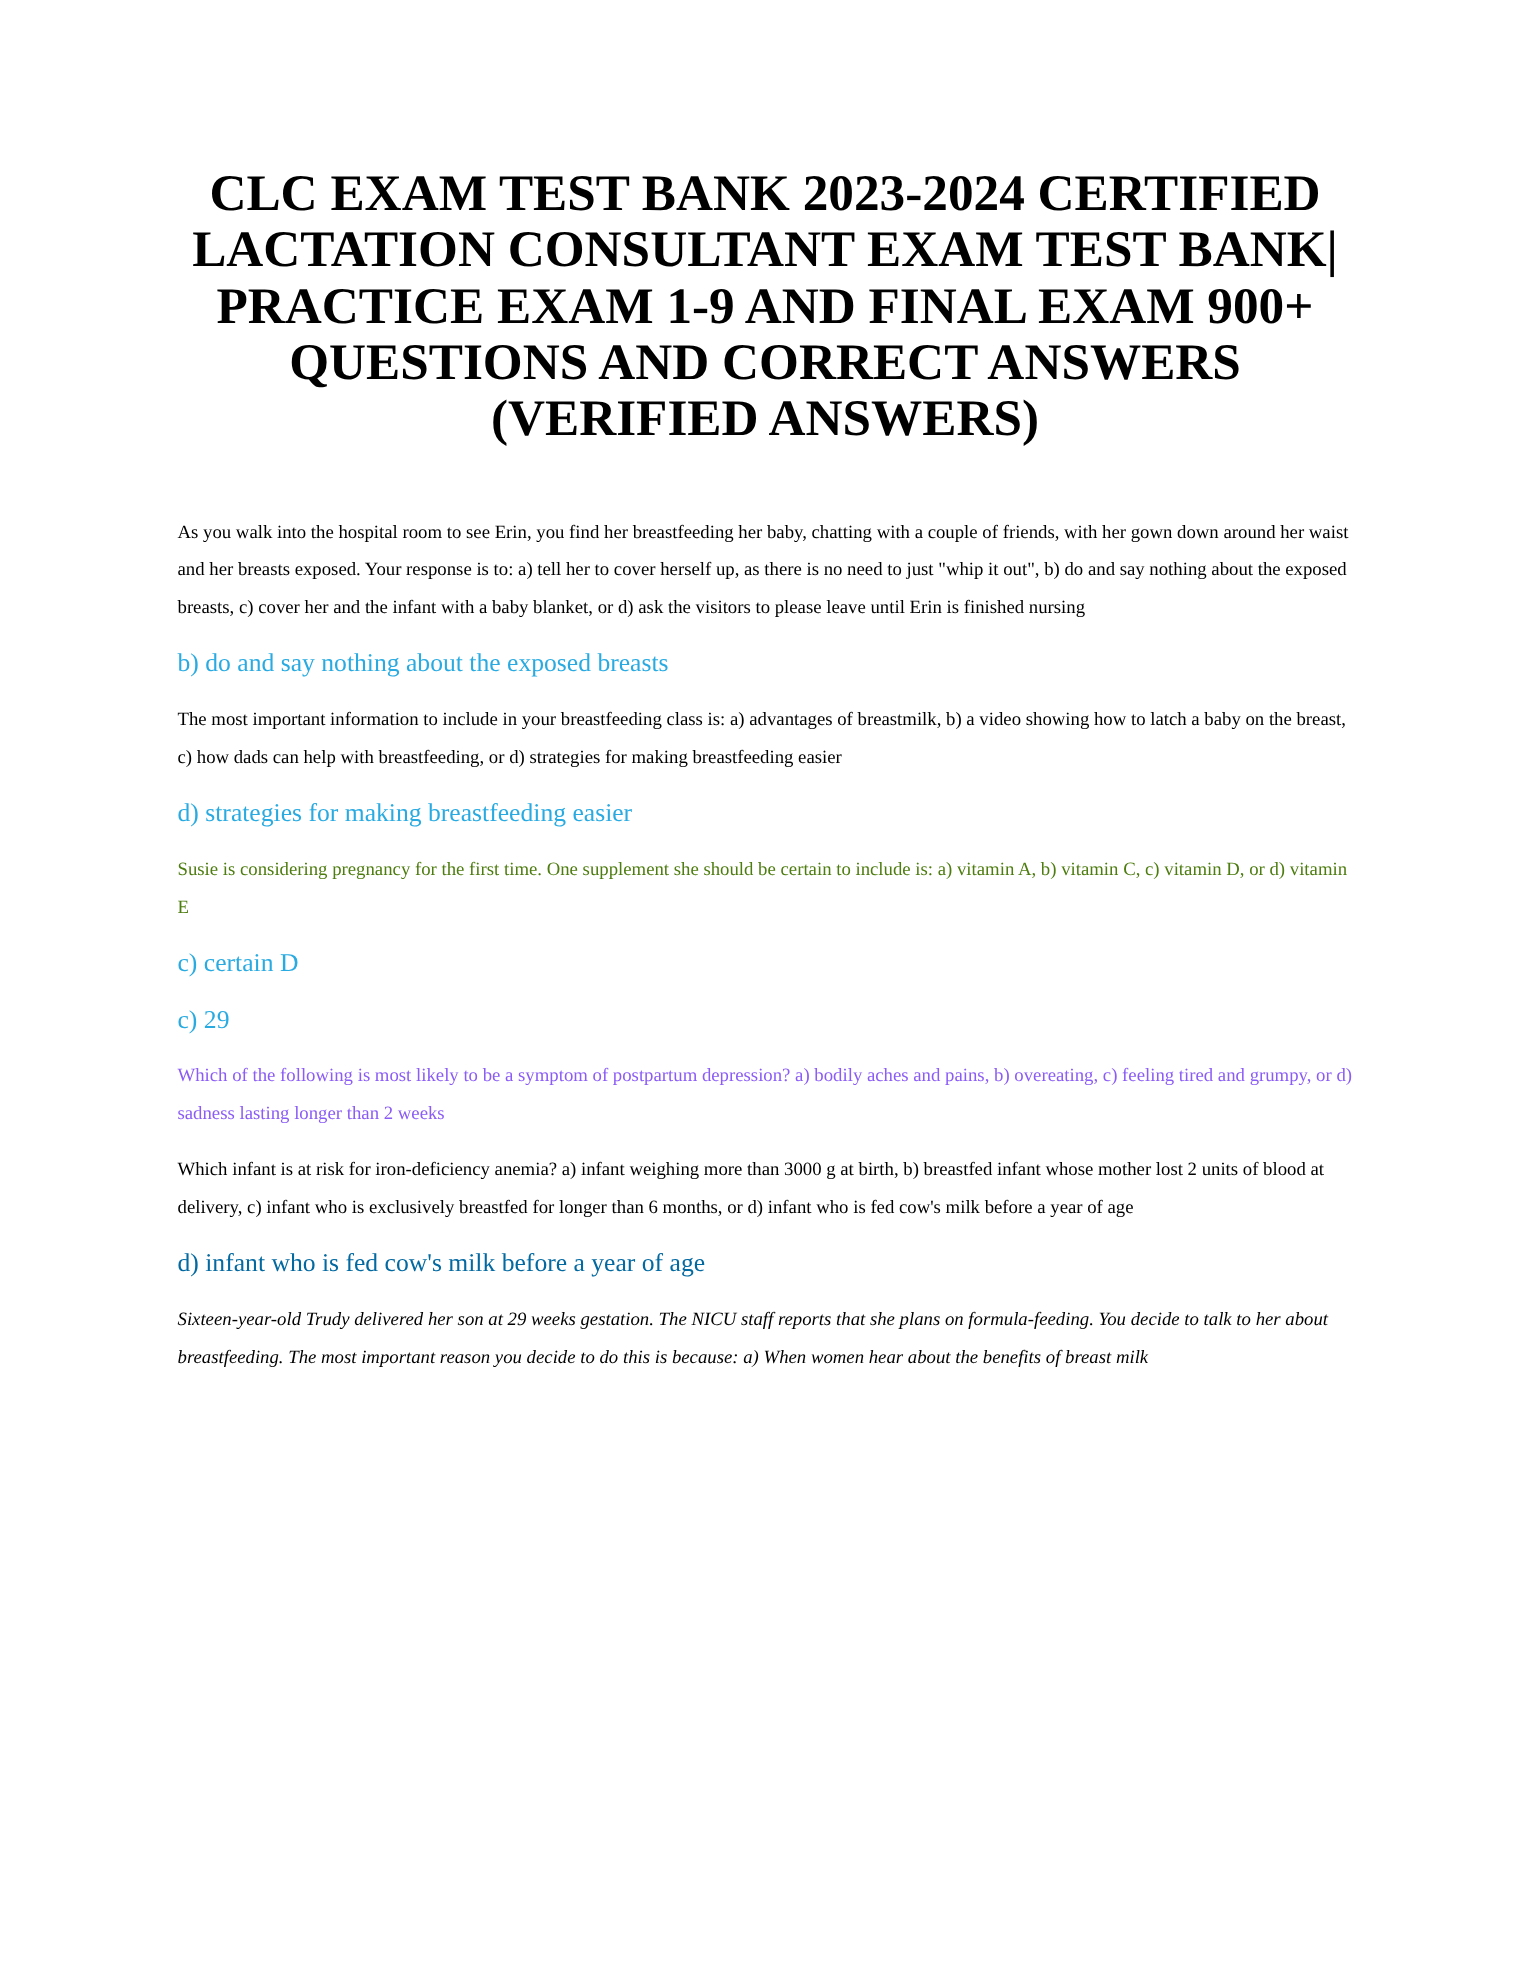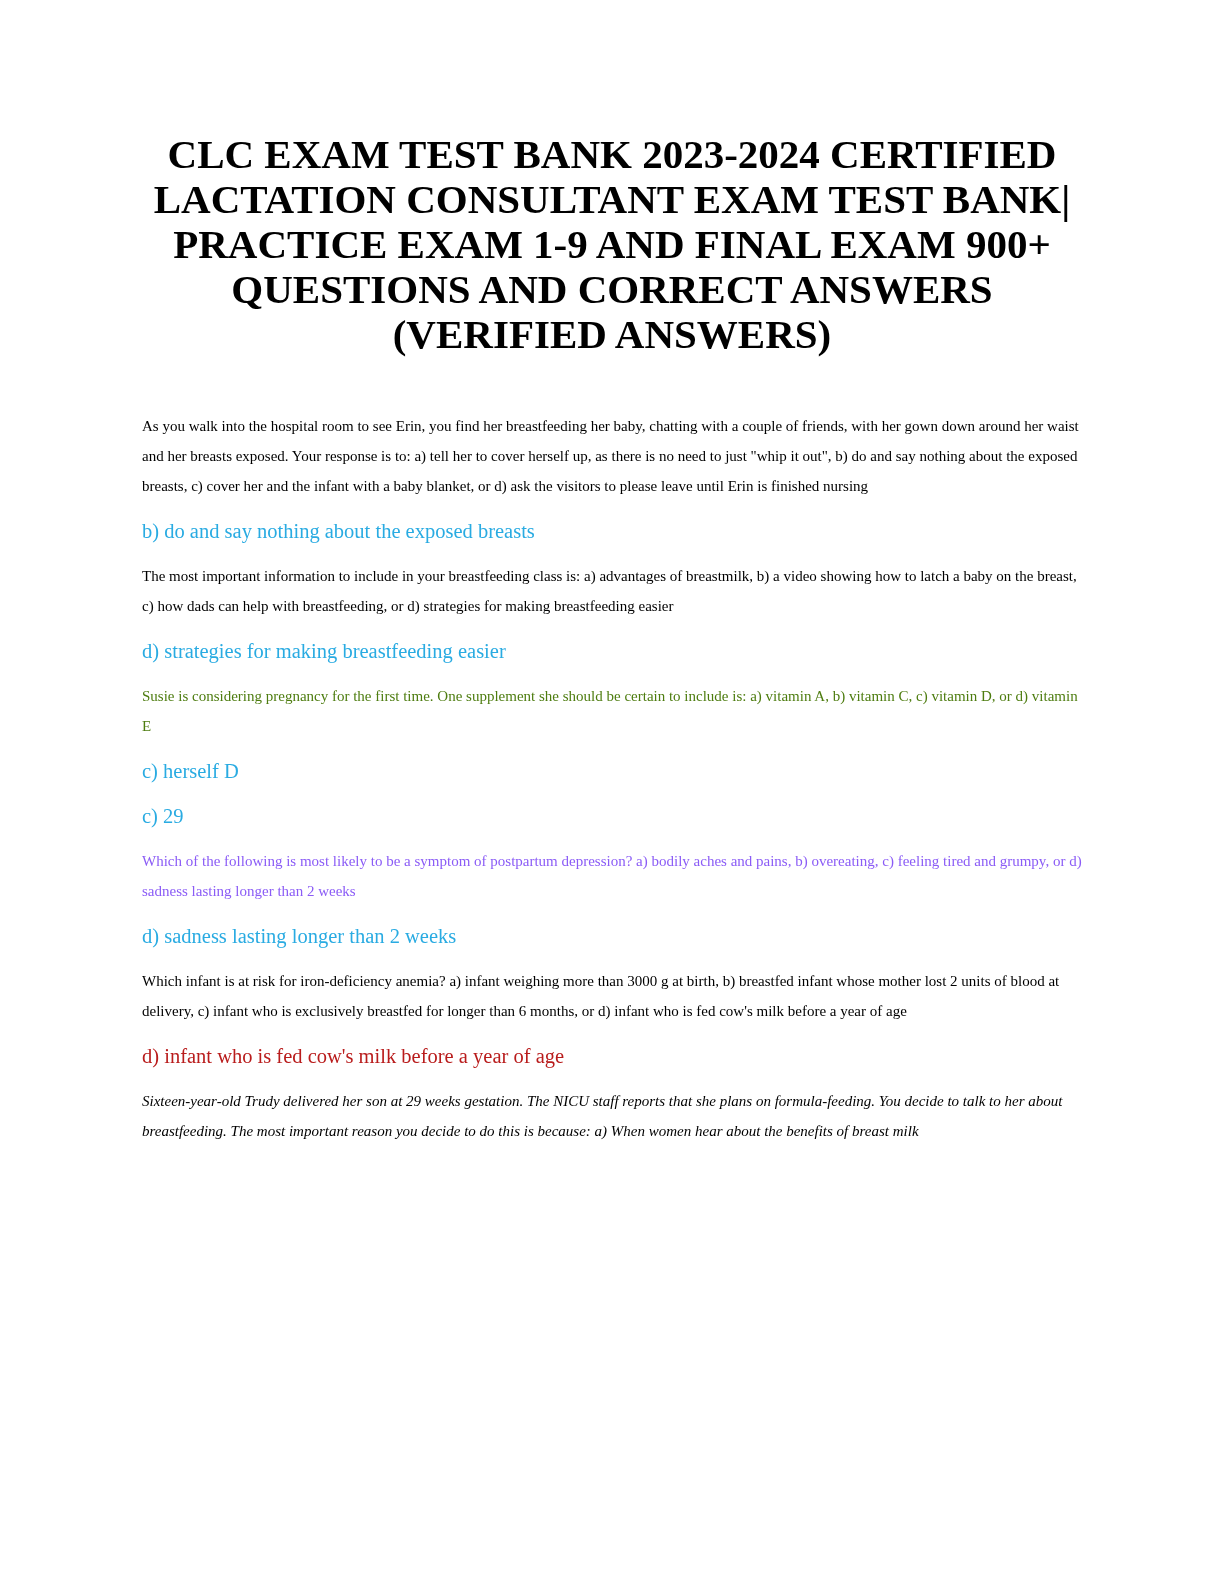--- a/index.html
+++ b/index.html
@@ -49,21 +49,20 @@
 <body style="background: rgb(255, 255, 255);">
 
 <div class="page">
   <h1 class="doc-title" style="color: rgb(0, 0, 0);">CLC EXAM TEST BANK 2023-2024 CERTIFIED LACTATION CONSULTANT EXAM TEST BANK| PRACTICE EXAM 1-9 AND FINAL EXAM 900+ QUESTIONS AND CORRECT ANSWERS (VERIFIED ANSWERS)</h1>
   <div class="qa-list">
       <p class="question" style="color: rgb(0, 0, 0);">As you walk into the hospital room to see Erin, you find her breastfeeding her baby, chatting with a couple of friends, with her gown down around her waist and her breasts exposed. Your response is to: a) tell her to cover herself up, as there is no need to just "whip it out", b) do and say nothing about the exposed breasts, c) cover her and the infant with a baby blanket, or d) ask the visitors to please leave until Erin is finished nursing</p>
       <p class="answer" style="color: rgb(41, 171, 226);">b) do and say nothing about the exposed breasts</p>
       <p class="question" style="color: rgb(0, 0, 0);">The most important information to include in your breastfeeding class is: a) advantages of breastmilk, b) a video showing how to latch a baby on the breast, c) how dads can help with breastfeeding, or d) strategies for making breastfeeding easier</p>
       <p class="answer" style="color: rgb(41, 171, 226);">d) strategies for making breastfeeding easier</p>
       <p class="question" style="color: #4d7c0f; margin-top: 13px;">Susie is considering pregnancy for the first time. One supplement she should be certain to include is: a) vitamin A, b) vitamin C, c) vitamin D, or d) vitamin E</p>
-      <p class="answer" style="color: rgb(41, 171, 226);">c) herself D</p>
+      <p class="answer" style="color: rgb(41, 171, 226);">c) certain D</p>
       <p class="answer" style="color: rgb(41, 171, 226);">c) 29</p>
       <p class="question" style="color: #8b5cf6;">Which of the following is most likely to be a symptom of postpartum depression? a) bodily aches and pains, b) overeating, c) feeling tired and grumpy, or d) sadness lasting longer than 2 weeks</p>
-      <p class="answer" style="color: rgb(41, 171, 226);">d) sadness lasting longer than 2 weeks</p>
       <p class="question" style="color: rgb(0, 0, 0);">Which infant is at risk for iron-deficiency anemia? a) infant weighing more than 3000 g at birth, b) breastfed infant whose mother lost 2 units of blood at delivery, c) infant who is exclusively breastfed for longer than 6 months, or d) infant who is fed cow's milk before a year of age</p>
-      <p class="answer" style="color: #b91c1c;">d) infant who is fed cow's milk before a year of age</p>
+      <p class="answer" style="color: #0369a1;">d) infant who is fed cow's milk before a year of age</p>
       <p class="question" style="color: rgb(0, 0, 0); font-style: italic;">Sixteen-year-old Trudy delivered her son at 29 weeks gestation. The NICU staff reports that she plans on formula-feeding. You decide to talk to her about breastfeeding. The most important reason you decide to do this is because: a) When women hear about the benefits of breast milk</p>
     </div>
 </div>
 
 </body></html>

